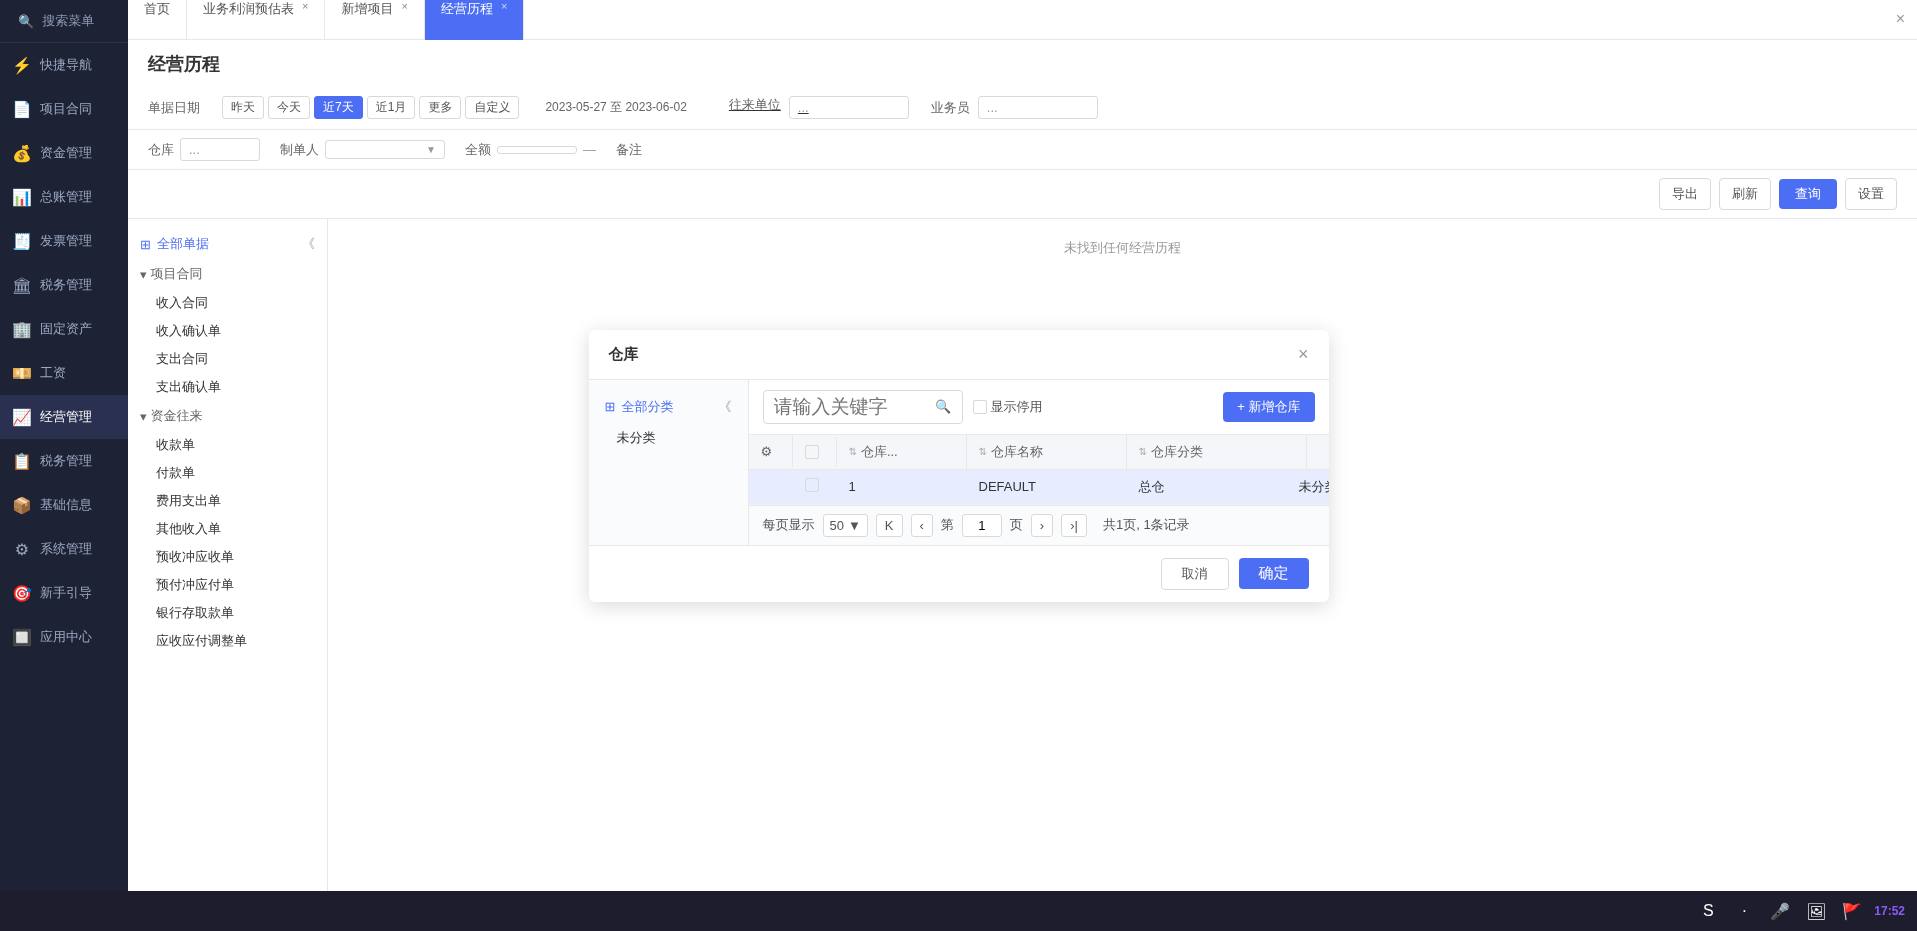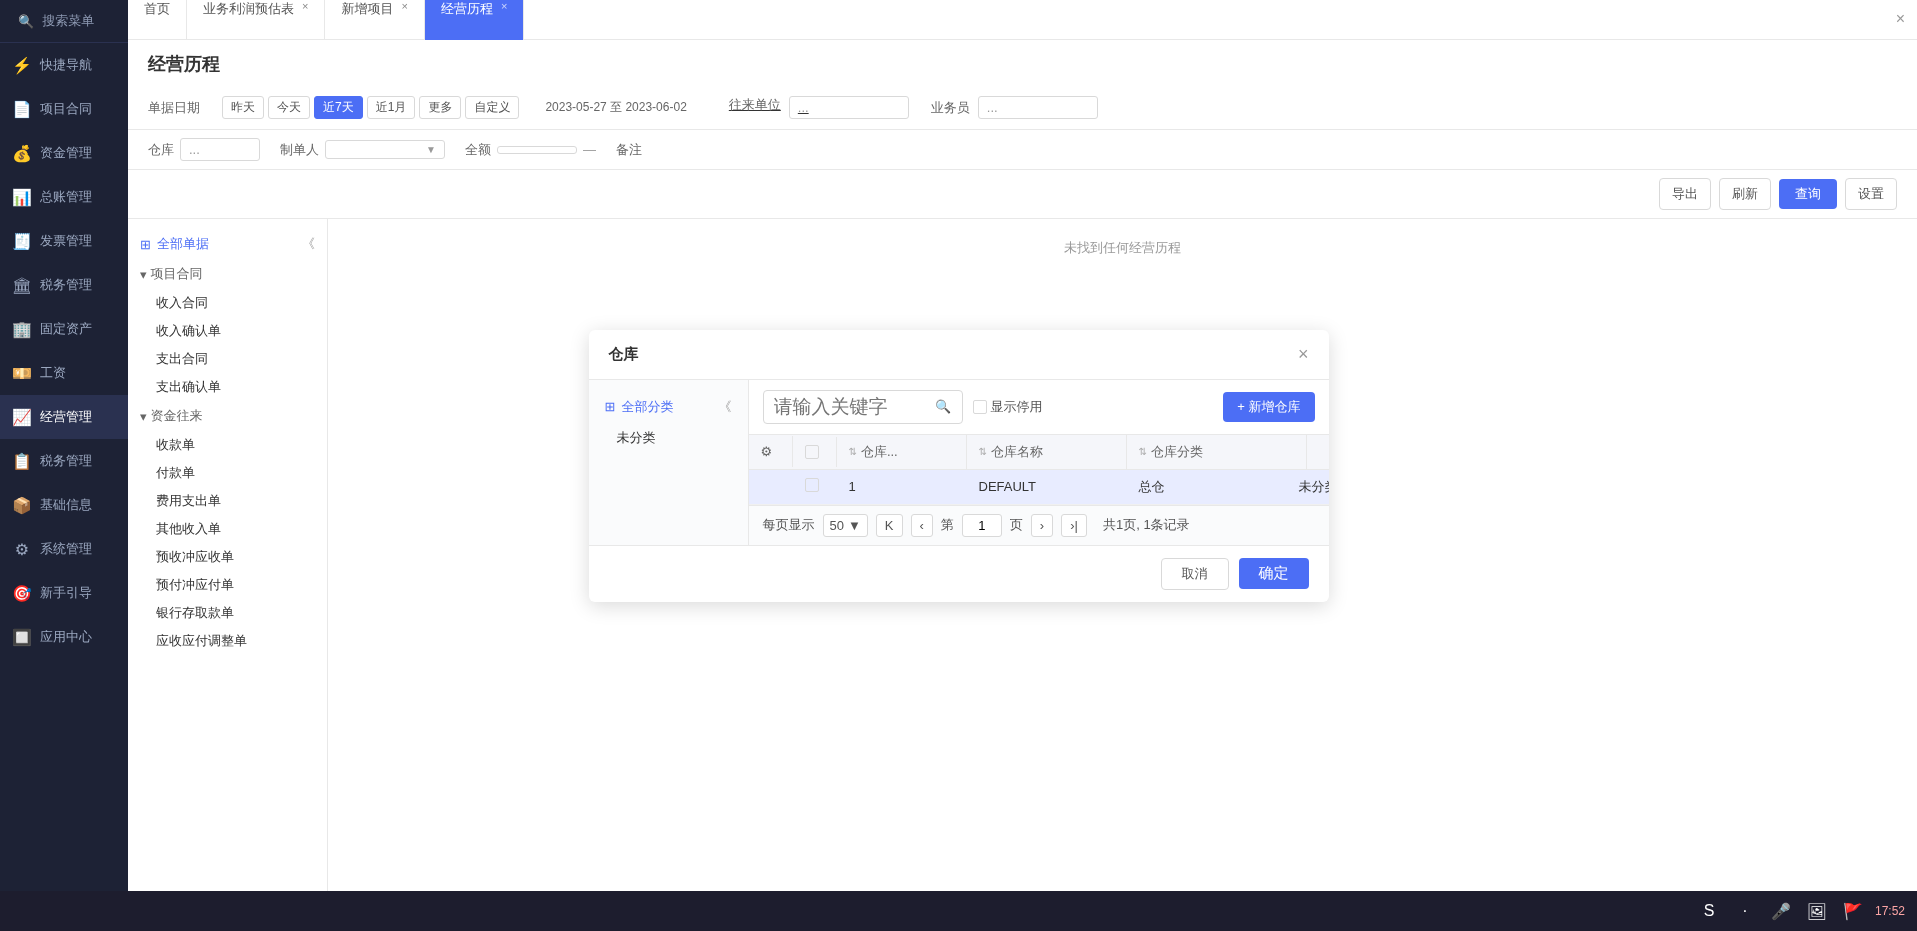--- a/index.html
+++ b/index.html
@@ -110,21 +110,21 @@
     .btn-confirm { background: #4c6ef5; color: #fff; border: none; border-radius: 4px; padding: 6px 20px; font-size: 15px; cursor: pointer; }
 
     
     .modal-sidebar-scroll { max-height: 420px; overflow-y: auto; }
     ::-webkit-scrollbar { width: 6px; height: 6px; }
     ::-webkit-scrollbar-thumb { background: #ccc; border-radius: 3px; }
 
     
     .taskbar { position: fixed; bottom: 0; left: 0; width: 100%; height: 40px; background: #1d1d2e; display: flex; align-items: center; justify-content: flex-end; padding: 0 12px; gap: 8px; z-index: 200; }
     .taskbar-icon { width: 28px; height: 28px; display: flex; align-items: center; justify-content: center; color: #fff; font-size: 16px; cursor: pointer; }
-    .taskbar-time { color: #fca5a5; font-size: 12px; }
+    .taskbar-time { color: #8b5cf6; font-size: 12px; font-weight: bold; }
   </style>
 </head>
 <body>
 
 <div class="overlay">
 
   <div style="position:fixed;top:0;left:0;width:100%;height:100%;z-index:99;pointer-events:none;">
     <div class="app-container">
 
       <div class="sidebar">

